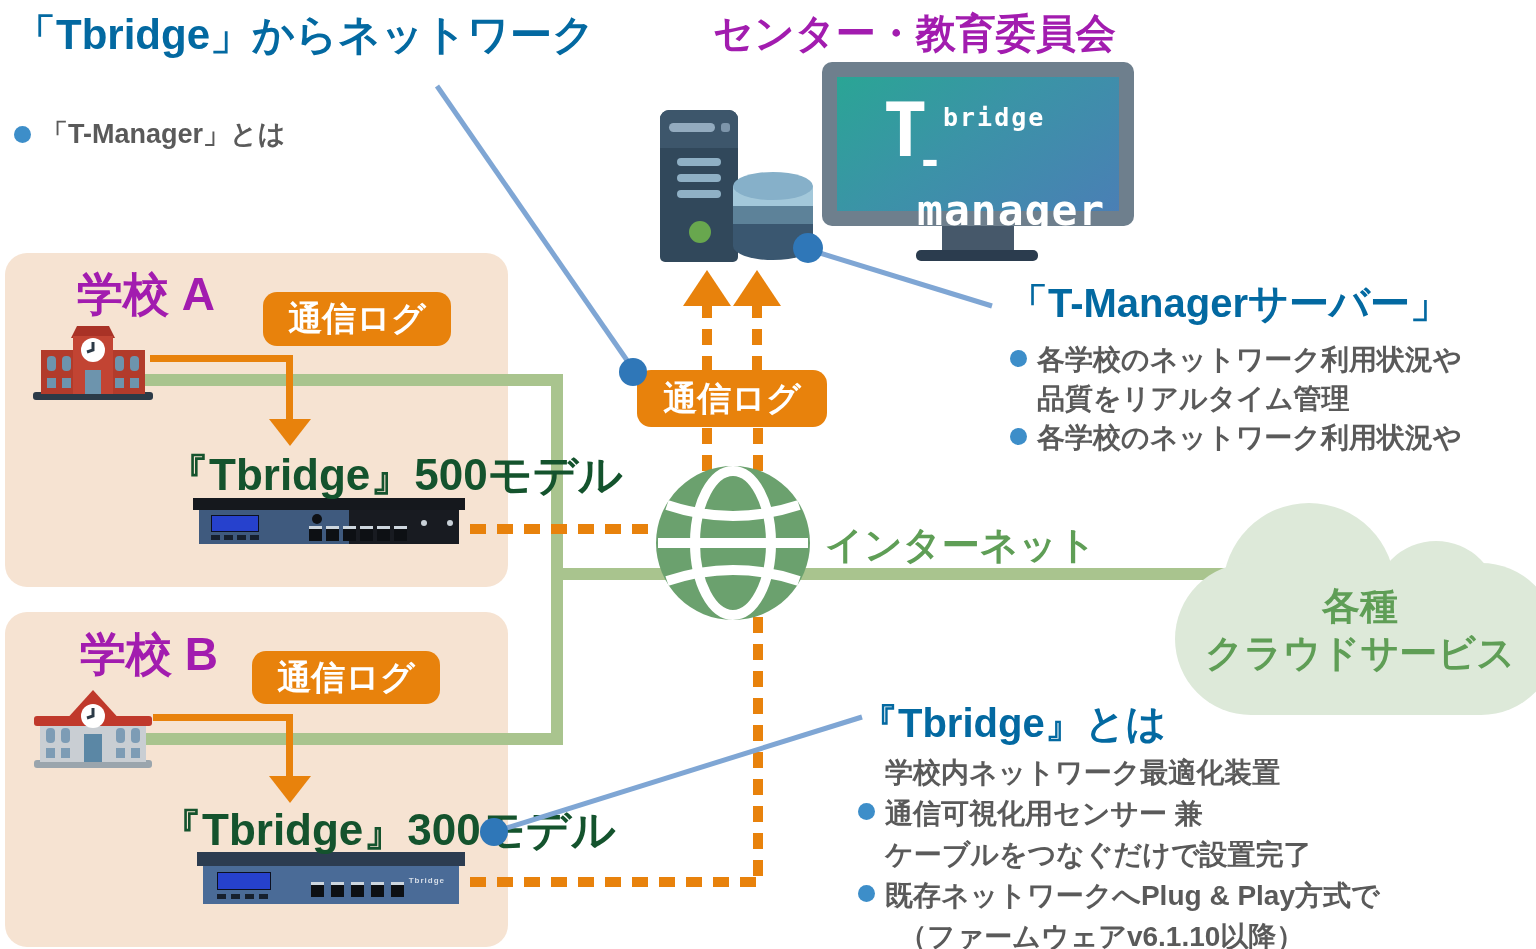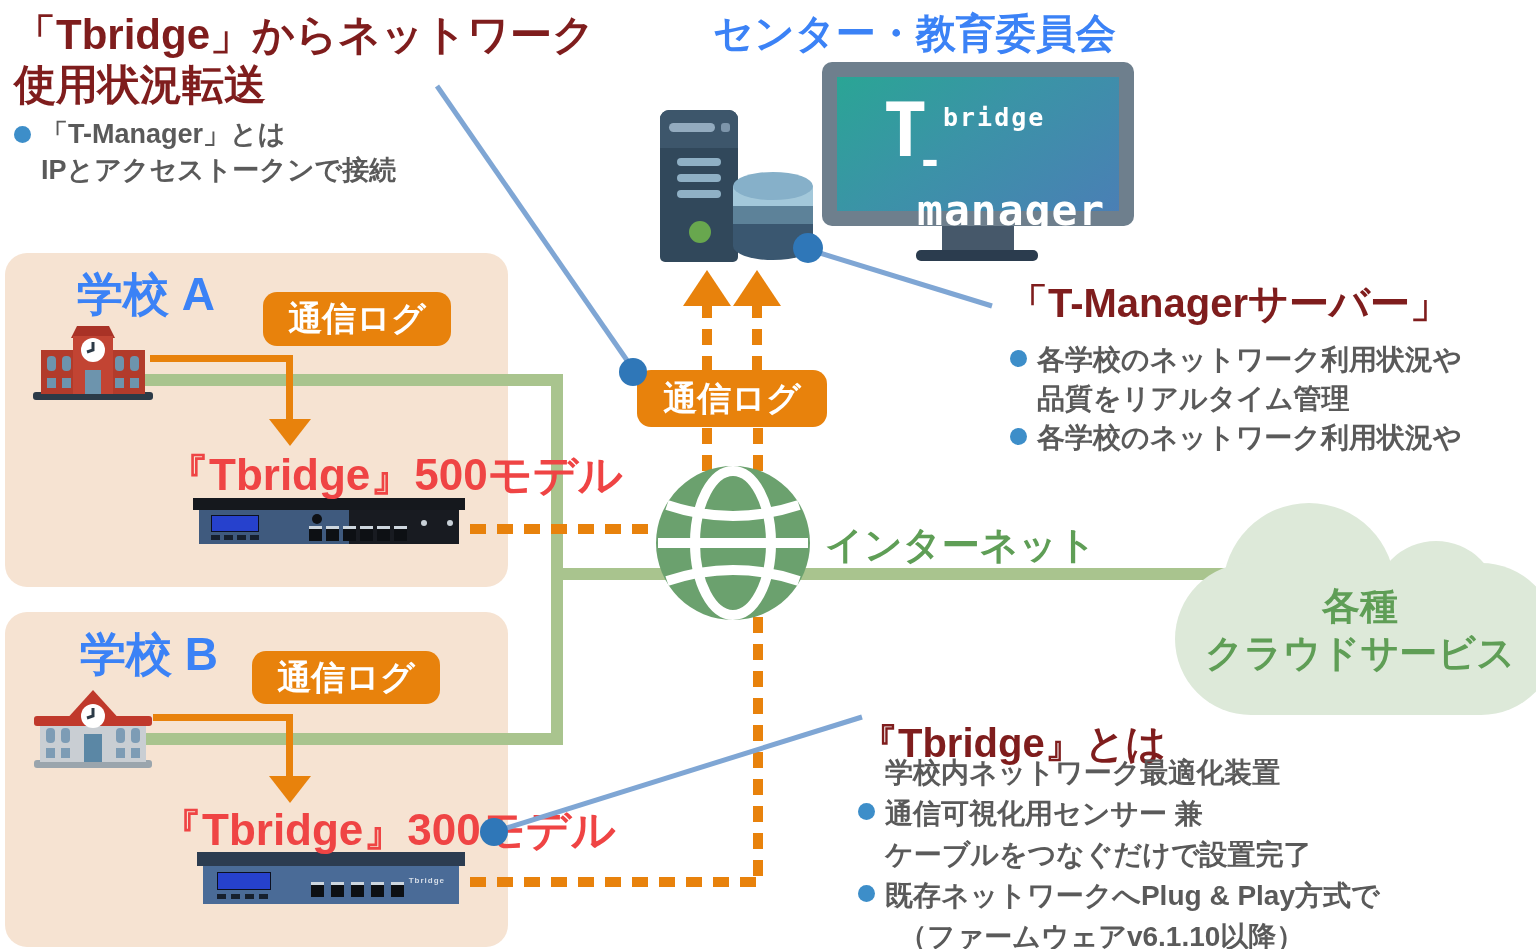--- a/index.html
+++ b/index.html
@@ -18,29 +18,29 @@
   .dash-v{position:absolute;width:10px;background:repeating-linear-gradient(180deg,#e8820c 0 16px,transparent 16px 27px);}
   .arrow-up{position:absolute;width:0;height:0;border-left:24px solid transparent;border-right:24px solid transparent;border-bottom:36px solid #e8820c;}
   .arrow-down{position:absolute;width:0;height:0;border-left:21px solid transparent;border-right:21px solid transparent;border-top:27px solid #e8820c;}
   .el{position:absolute;background:#e8820c;}
 
   
   .badge{position:absolute;background:#e8820c;border-radius:14px;color:#ffffff;
          font-weight:bold;font-size:34px;display:flex;align-items:center;justify-content:center;}
 
   
-  .h-blue{position:absolute;color:#7f1d1d;font-weight:bold;font-size:40px;line-height:50px;white-space:nowrap;}
-  .h-dark{position:absolute;color:#3b82f6;font-weight:bold;white-space:nowrap;}
+  .h-blue{position:absolute;color:#0369a1;font-weight:bold;font-size:40px;line-height:50px;white-space:nowrap;}
+  .h-dark{position:absolute;color:#a21caf;font-weight:bold;white-space:nowrap;}
   .bullets{position:absolute;color:#5a5a5a;font-size:28px;font-weight:600;text-align:center;}
   .brow{display:flex;align-items:flex-start;}
   .bdot{width:17px;height:17px;border-radius:50%;background:#3d8ec9;flex:0 0 17px;margin-right:10px;margin-top:10px;}
   .bind{width:27px;flex:0 0 27px;}
   .btxt{white-space:nowrap;}
 
-  .orange-label{position:absolute;color:#ef4444;font-weight:bold;font-size:44px;white-space:nowrap;}
+  .orange-label{position:absolute;color:#14532d;font-weight:bold;font-size:44px;white-space:nowrap;}
   .green-label{position:absolute;color:#5f9e56;font-weight:bold;font-size:38px;white-space:nowrap;}
 
   
   #cloud{position:absolute;left:1175px;top:503px;width:380px;height:212px;}
   .cl{position:absolute;background:#dde9d9;border-radius:50%;}
   .cl-body{position:absolute;background:#dde9d9;border-radius:76px;}
   #cloud-text{position:absolute;left:20px;top:80px;width:330px;text-align:center;
               color:#5f9e56;font-weight:bold;font-size:38px;line-height:47px;}
 
   
@@ -229,30 +229,25 @@
       <div class="port" style="left:128px;top:16px;"></div>
       <div class="port" style="left:148px;top:16px;"></div>
       <div class="port" style="left:168px;top:16px;"></div>
       <div class="port" style="left:188px;top:16px;"></div>
       <div id="dev300-logo">Tbridge</div>
     </div>
   </div>
 
   <div class="h-blue" style="left:14px;top:10px;font-size:42px;">
     <div>「Tbridge」からネットワーク</div>
-    <div>使用状況転送</div>
   </div>
   <div class="bullets" style="left:14px;top:116px;font-size:27px;line-height:36px;">
     <div class="brow">
       <span class="bdot"></span>
       <span class="btxt">「T-Manager」とは</span>
-    </div>
-    <div class="brow">
-      <span class="bind"></span>
-      <span class="btxt">IPとアクセストークンで接続</span>
     </div>
   </div>
 
   <div class="h-dark" style="left:713px;top:6px;font-size:40px;">センター・教育委員会</div>
 
   <div class="h-blue" style="left:1008px;top:278px;">「T-Managerサーバー」</div>
   <div class="bullets" style="left:1010px;top:340px;line-height:39px;">
     <div class="brow">
       <span class="bdot"></span>
       <span class="btxt">各学校のネットワーク利用状況や</span>
@@ -266,21 +261,21 @@
       <span class="btxt">各学校のネットワーク利用状況や</span>
     </div>
   </div>
 
   <div class="h-dark" style="left:77px;top:264px;font-size:46px;">学校 A</div>
   <div class="orange-label" style="left:165px;top:446px;">『Tbridge』500モデル</div>
 
   <div class="h-dark" style="left:80px;top:624px;font-size:46px;">学校 B</div>
   <div class="orange-label" style="left:158px;top:801px;">『Tbridge』300モデル</div>
 
-  <div class="h-blue" style="left:858px;top:698px;margin-top:20px;">『Tbridge』とは</div>
+  <div class="h-blue" style="left:858px;top:698px;">『Tbridge』とは</div>
   <div class="bullets" style="left:858px;top:752px;line-height:41px;">
     <div class="brow">
       <span class="bind"></span>
       <span class="btxt">学校内ネットワーク最適化装置</span>
     </div>
     <div class="brow">
       <span class="bdot"></span>
       <span class="btxt">通信可視化用センサー 兼</span>
     </div>
     <div class="brow">

